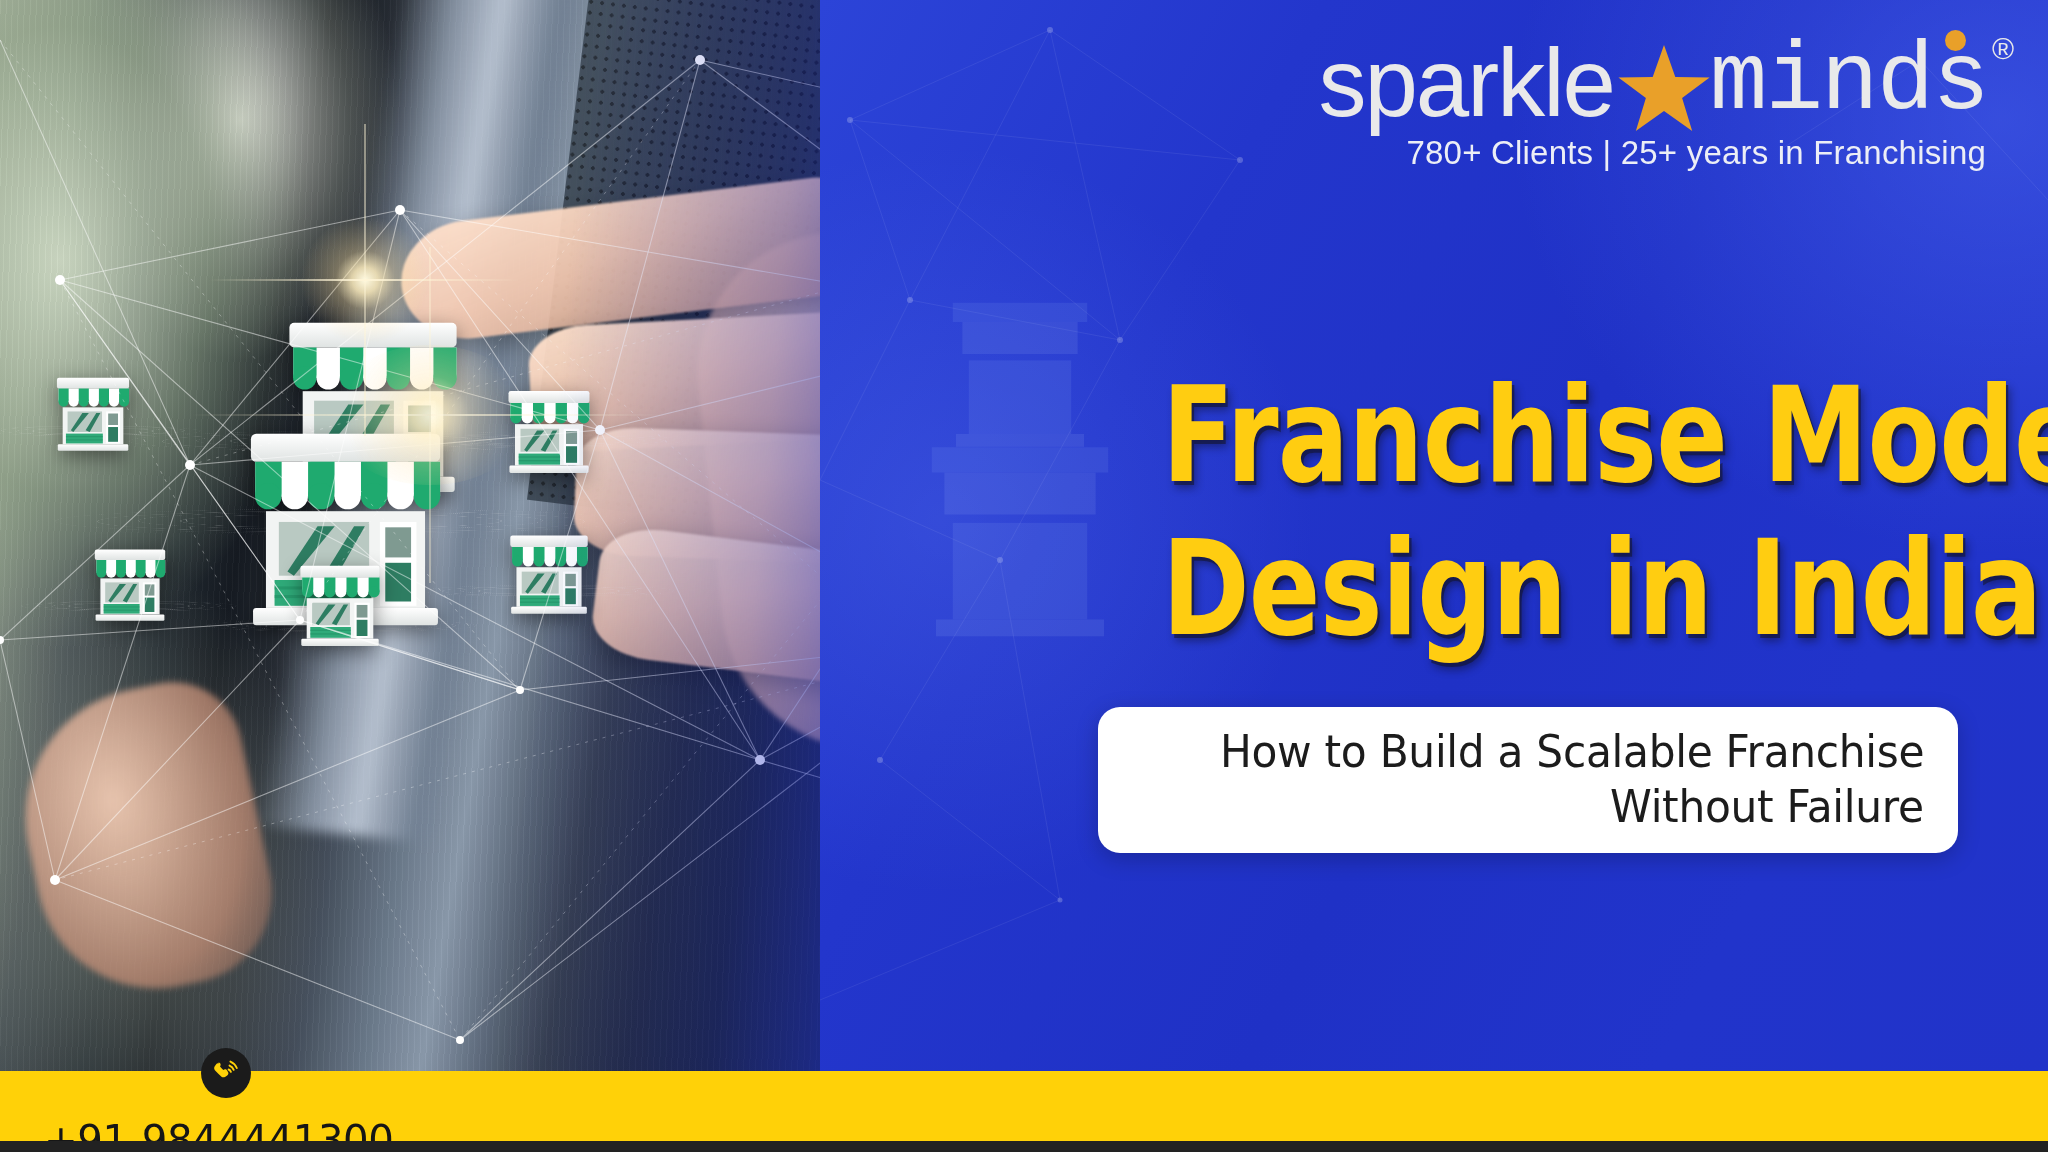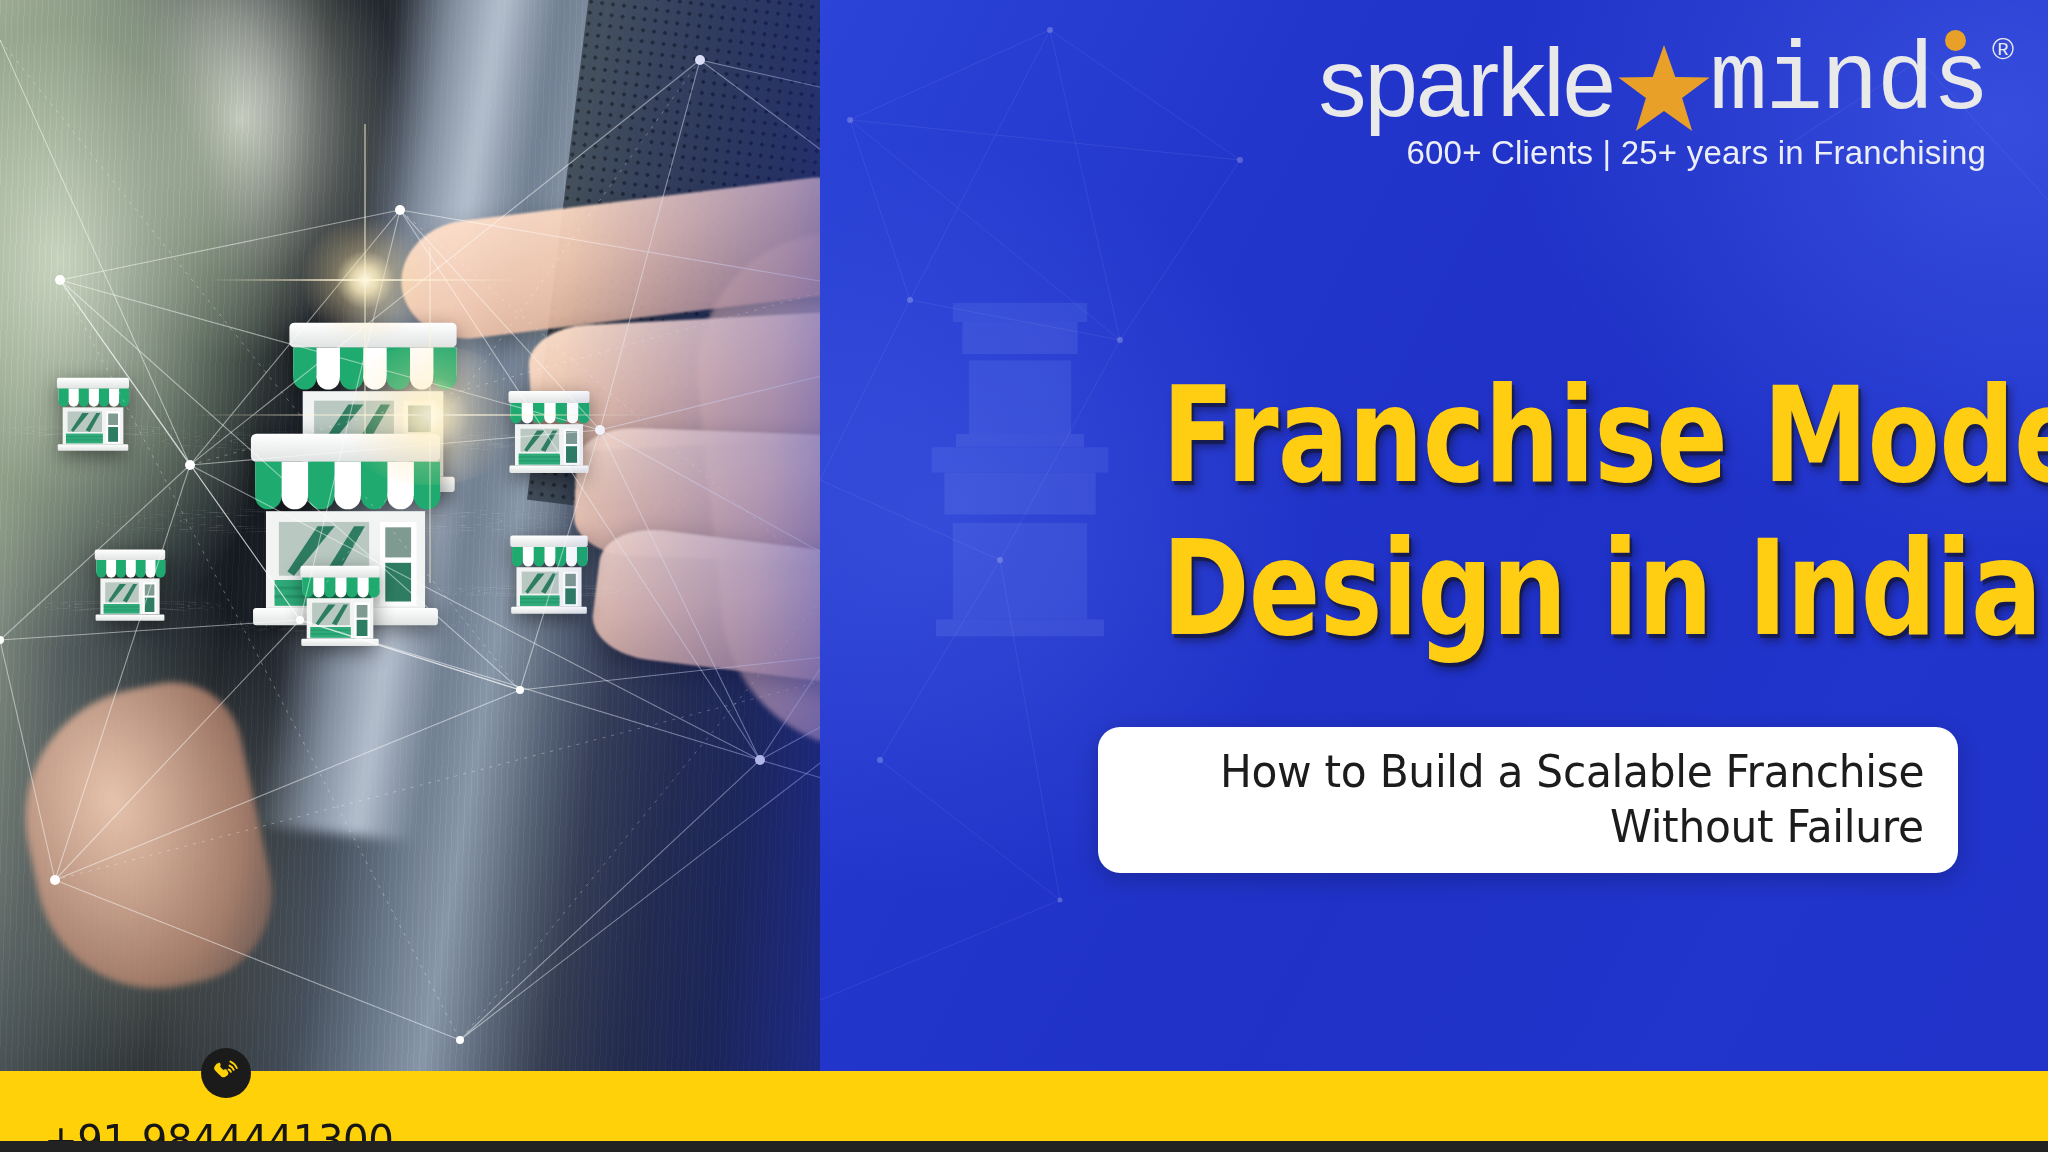--- a/index.html
+++ b/index.html
@@ -246,21 +246,21 @@
     text-shadow:
       3px 4px 0 rgba(20,20,40,.55),
       5px 7px 9px rgba(10,10,30,.45);
   }
   .headline-line + .headline-line { margin-top: 18px; }
 
   
   .subtitle-card {
     position: absolute;
     left: 1098px;
-    top: 727px;
+    top: 707px;
     width: 860px;
     min-height: 142px;
     background: #ffffff;
     border-radius: 22px;
     box-shadow: 0 6px 22px rgba(0,0,0,.22);
     display: flex;
     flex-direction: column;
     justify-content: center;
     align-items: flex-end;
     padding: 18px 34px;
@@ -760,21 +760,21 @@
         <svg viewBox="0 0 100 96" width="96" height="92">
           <polygon points="50,2 61.8,35.6 97.6,36.1 68.9,57.5 79.4,91.7 50,70.9 20.6,91.7 31.1,57.5 2.4,36.1 38.2,35.6" fill="#e9a029"></polygon>
         </svg>
       </span>
       <span class="logo-word-minds">
         <span>minds</span>
         <span class="logo-dot"></span>
       </span>
       <span class="logo-reg">®</span>
     </div>
-    <div class="logo-tagline">600+ Clients | 25+ years in Franchising</div>
+    <div class="logo-tagline">780+ Clients | 25+ years in Franchising</div>
   </div>
 
   <div class="headline">
     <div class="headline-line">Franchise Model</div>
     <div class="headline-line">Design in India:</div>
   </div>
 
   <div class="subtitle-card">
     <div class="subtitle-line">How to Build a Scalable Franchise</div>
     <div class="subtitle-line">Without Failure</div>

